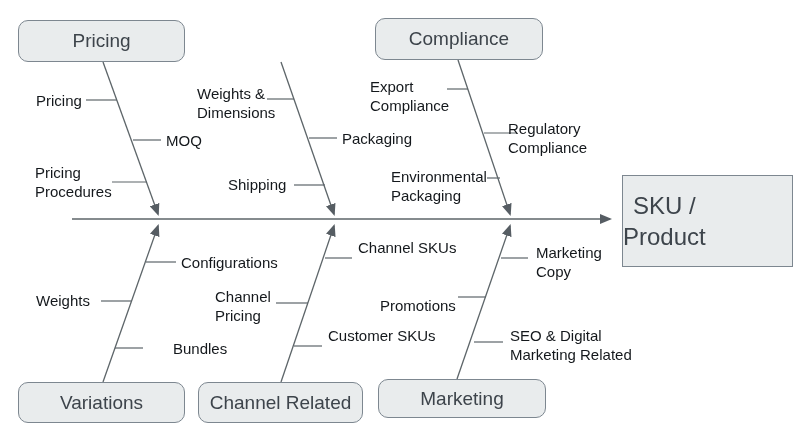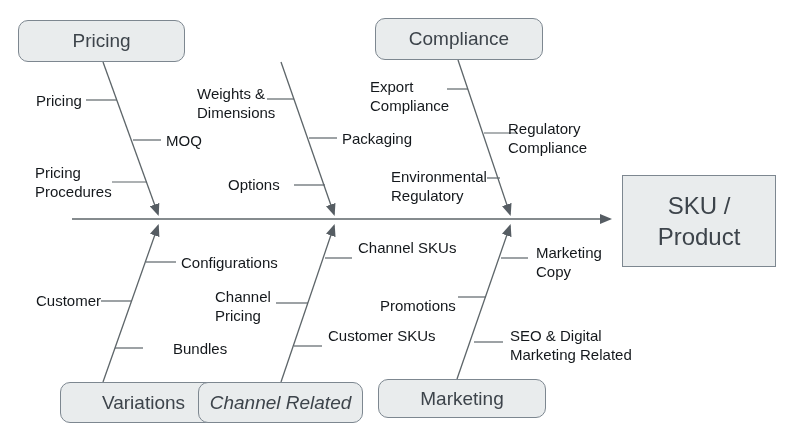--- a/index.html
+++ b/index.html
@@ -10,26 +10,26 @@
   .lines{position:absolute;left:0;top:0;}
   .cat-box{
     position:absolute;display:flex;align-items:center;justify-content:center;
     background:var(--box-fill,#e9eced);border:1.6px solid var(--box-border,#7d8790);
     border-radius:10px;font-size:19px;color:var(--box-text,#3d444b);
     box-sizing:border-box;
   }
   .box-pricing{left:18px;top:20px;width:167px;height:42px;}
   .box-logistics{left:198px;top:20px;width:165px;height:42px;}
   .box-compliance{left:375px;top:18px;width:168px;height:42px;}
-  .box-variations{left:18px;top:382px;width:167px;height:41px;margin-left:42px;}
-  .box-channel{left:198px;top:382px;width:165px;height:41px;font-style:italic;}
+  .box-variations{left:18px;top:382px;width:167px;height:41px;}
+  .box-channel{left:198px;top:382px;width:165px;height:41px;}
   .box-marketing{left:378px;top:379px;width:168px;height:39px;}
   .head-box{
-    position:absolute;left:622px;top:175px;width:154px;height:92px;
-    display:flex;align-items:center;justify-content:center;
+    position:absolute;left:622px;top:175px;width:171px;height:92px;
+    display:flex;align-items:center;
     background:var(--box-fill,#e9eced);border:1.6px solid var(--box-border,#7d8790);
     box-sizing:border-box;
   }
   .head-text{
     font-size:24px;line-height:31px;color:var(--box-text,#3d444b);
     text-align:center;white-space:pre-line;
   }
   .cause{
     position:absolute;font-size:15px;line-height:19px;
     color:var(--label-text,#14181c);white-space:pre-line;
@@ -116,31 +116,31 @@
   </div>
 
   <div class="cause c-p0">Pricing</div>
   <div class="cause c-p1">MOQ</div>
   <div class="cause c-p2">Pricing
 Procedures</div>
 
   <div class="cause c-l0">Weights &amp;
 Dimensions</div>
   <div class="cause c-l1">Packaging</div>
-  <div class="cause c-l2">Options</div>
+  <div class="cause c-l2">Shipping</div>
 
   <div class="cause c-c0">Export
 Compliance</div>
   <div class="cause c-c1">Regulatory
 Compliance</div>
   <div class="cause c-c2">Environmental
-Regulatory</div>
+Packaging</div>
 
   <div class="cause c-v0">Configurations</div>
-  <div class="cause c-v1">Customer</div>
+  <div class="cause c-v1">Weights</div>
   <div class="cause c-v2">Bundles</div>
 
   <div class="cause c-ch0">Channel SKUs</div>
   <div class="cause c-ch1">Channel
 Pricing</div>
   <div class="cause c-ch2">Customer SKUs</div>
 
   <div class="cause c-m0">Marketing
 Copy</div>
   <div class="cause c-m1">Promotions</div>

